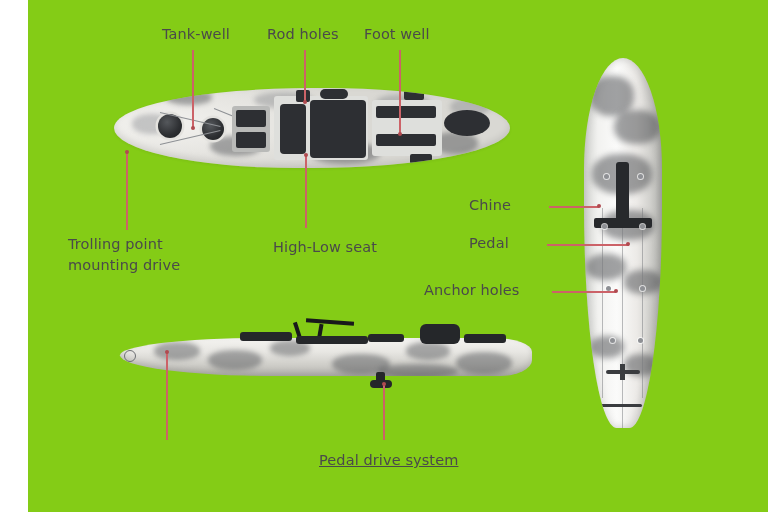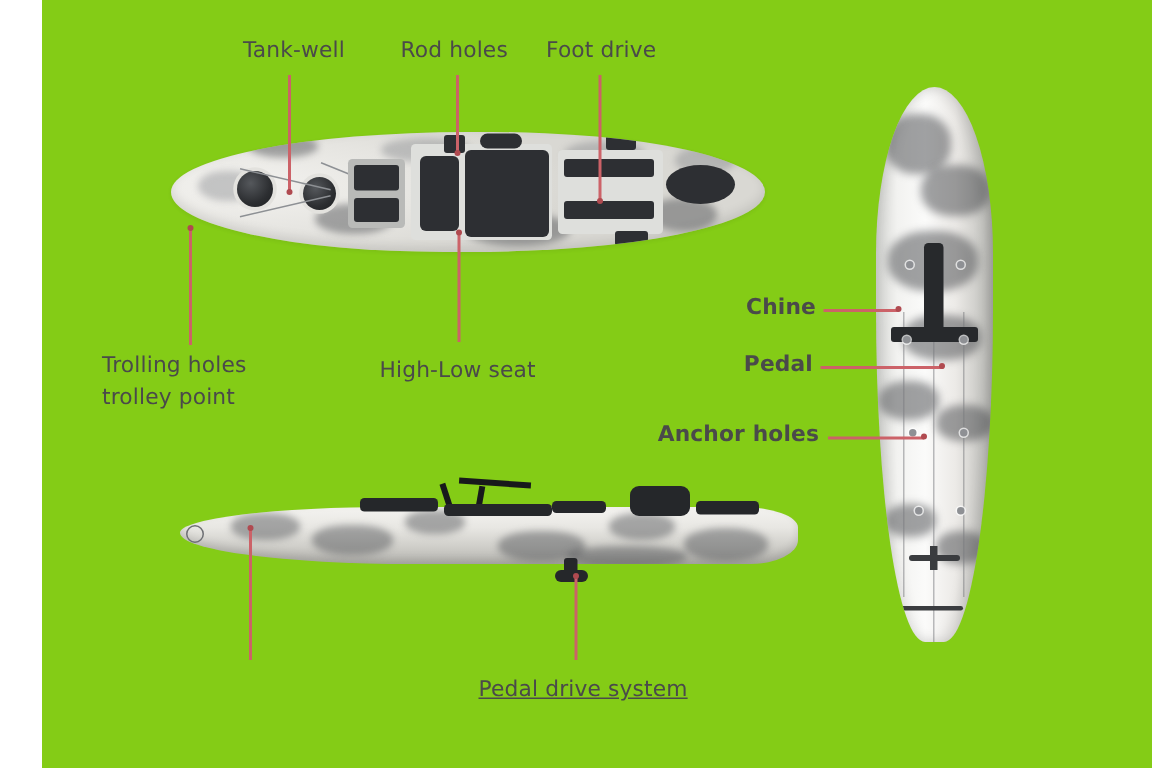--- a/index.html
+++ b/index.html
@@ -21,21 +21,21 @@
   
   .lbl {
     position: absolute;
     color: #4a4a4a;
     font-size: 14.5px;
     line-height: 17.5px;
     letter-spacing: 0.1px;
     white-space: pre;
     font-family: "DejaVu Sans", "Liberation Sans", sans-serif;
   }
-  .lbl.r { text-align: right; font-weight: bold; }
+  .lbl.r { text-align: left; }
 
   
   .lead-v {
     position: absolute;
     width: 1.6px;
     background: #cc6268;
   }
   .lead-h {
     position: absolute;
     height: 1.6px;
@@ -304,26 +304,26 @@
   <div class="lead-v" style="left:138px; top:352px; height:88px;"></div>
   <div class="dot" style="left:137px; top:350px;"></div>
 
   <div class="lead-v" style="left:355px; top:384px; height:56px;"></div>
   <div class="dot" style="left:354px; top:382px;"></div>
 
   <div class="lbl" style="left:134px; top:26px;">Tank-well</div>
 
   <div class="lbl" style="left:239px; top:26px;">Rod holes</div>
 
-  <div class="lbl" style="left:336px; top:26px;">Foot drive</div>
-
-  <div class="lbl" style="left:40px; top:236px;">Trolling holes</div>
-  <div class="lbl" style="left:40px; top:257px;">trolley point</div>
-
-  <div class="lbl" style="left:225px; top:239px;">High-Low seat</div>
+  <div class="lbl" style="left:336px; top:26px;">Foot well</div>
+
+  <div class="lbl" style="left:40px; top:236px;">Trolling point</div>
+  <div class="lbl" style="left:40px; top:257px;">mounting drive</div>
+
+  <div class="lbl" style="left:245px; top:239px;">High-Low seat</div>
 
   <div class="lbl r" style="left:441px; top:197px; width:75px;">Chine</div>
 
   <div class="lbl r" style="left:441px; top:235px; width:73px;">Pedal</div>
 
   <div class="lbl r" style="left:396px; top:282px; width:122px;">Anchor holes</div>
 
 
   <div class="lbl" style="left:291px; top:452px;text-decoration:underline;">Pedal drive system</div>
 

